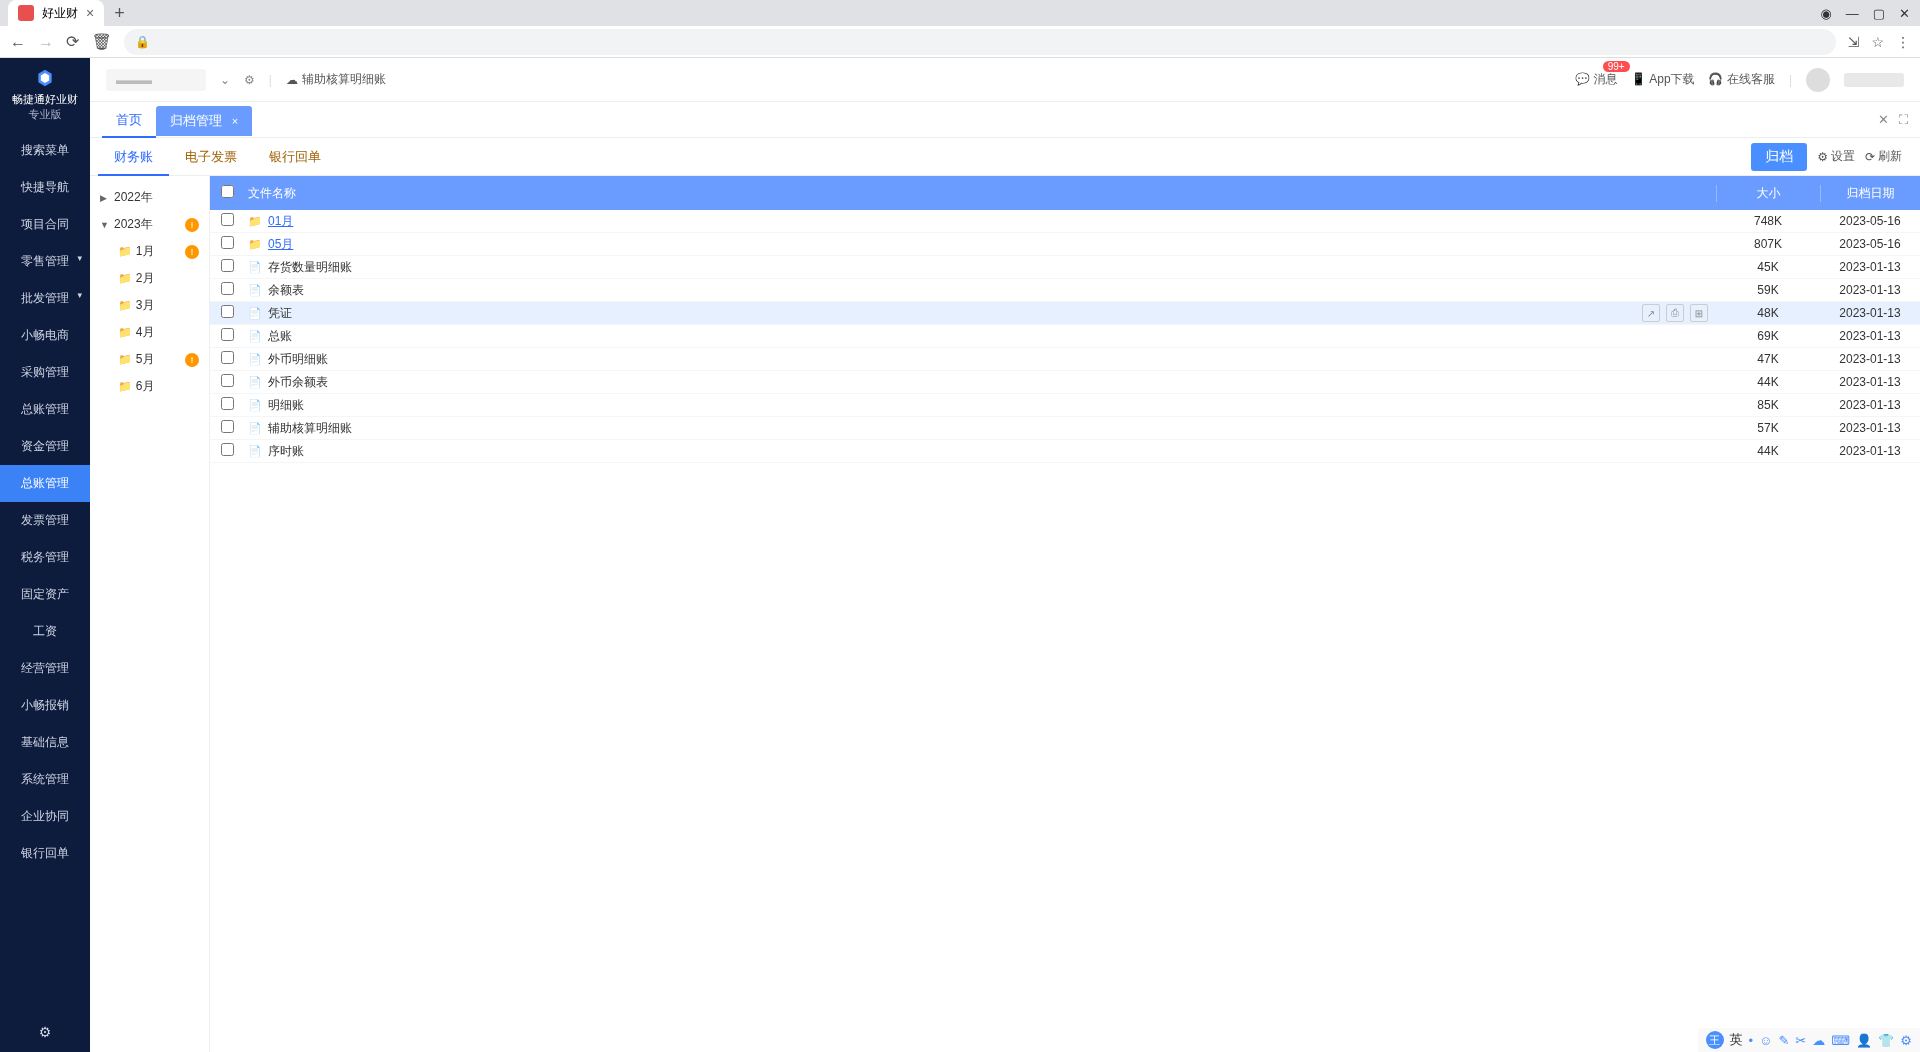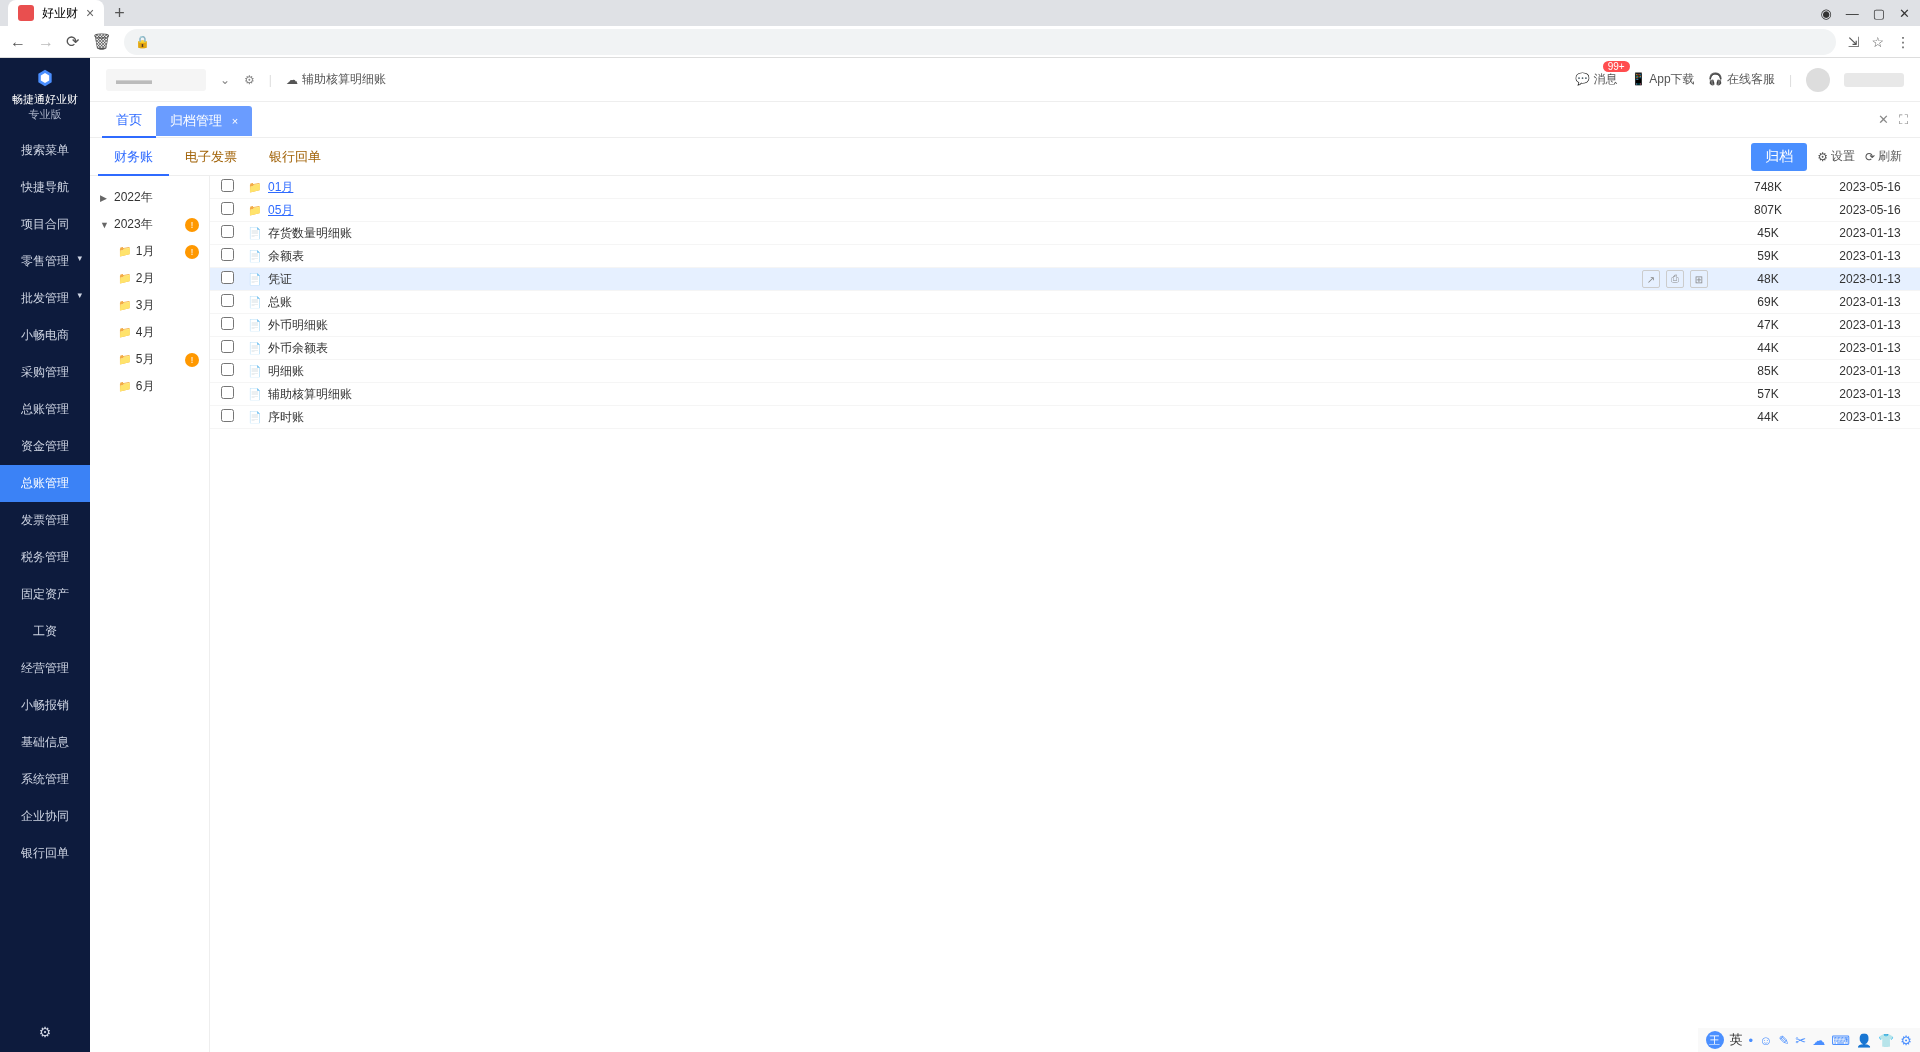--- a/index.html
+++ b/index.html
@@ -256,20 +256,26 @@
                 <span class="tree-badge">!</span>
               </div>
               <div class="tree-item tree-sub">
                 <span class="folder-ico">📁</span>
                 <span>6月</span>
               </div>
             </div>
         </div>
 
         <div class="table-panel">
+          <div class="thead">
+            <div class="th-check"><input type="checkbox" style=""></div>
+            <div class="th-name">文件名称</div>
+            <div class="th-size">大小</div>
+            <div class="th-date">归档日期</div>
+          </div>
           <div id="tbody">
               <div class="trow">
                 <div class="td-check"><input type="checkbox" style=""></div>
                 <div class="td-name">
                   <span class="file-ico folder">📁</span>
                   <span class="file-link">01月</span>
                 </div>
                 <div class="td-size">748K</div>
                 <div class="td-date">2023-05-16</div>
               </div>

